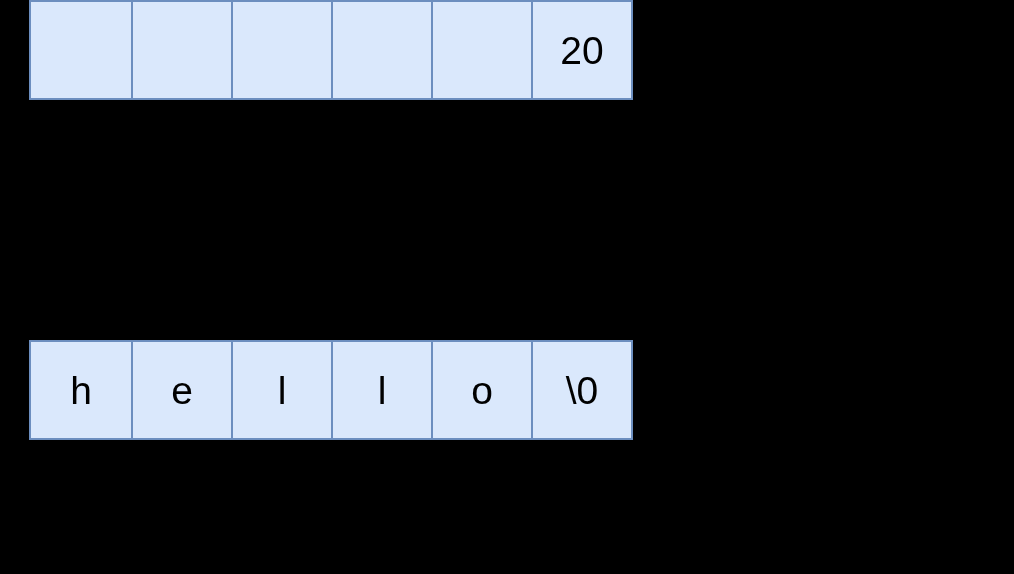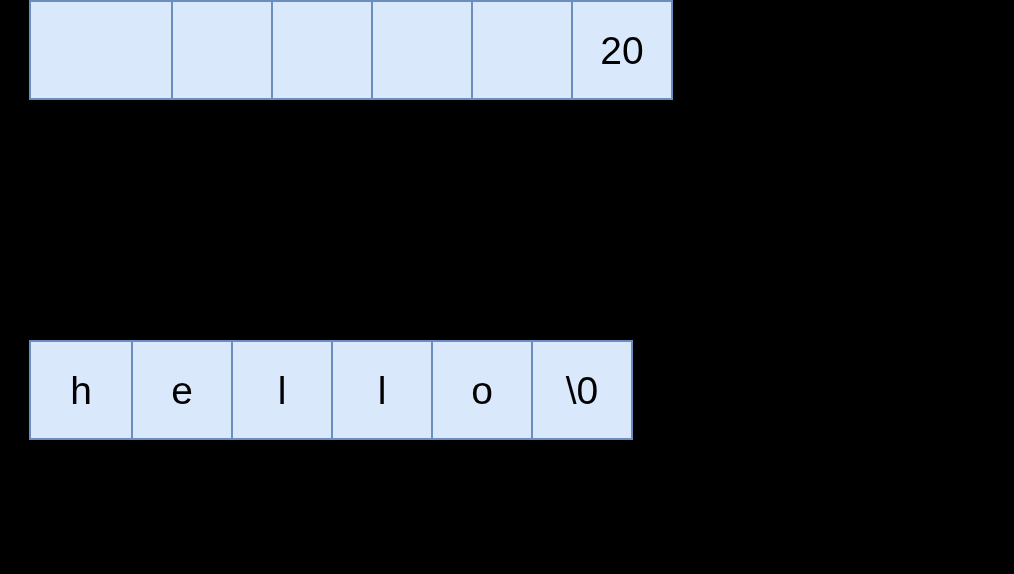--- a/index.html
+++ b/index.html
@@ -32,21 +32,20 @@
     line-height: 1;
     color: #000000;
     user-select: none;
   }
   .array-cell + .array-cell {
     border-left: 2px solid #6c8ebf;
   }
   #top-array {
     left: 29px;
     top: 0px;
-    padding-left: 40px;
   }
   #bottom-array {
     left: 29px;
     top: 340px;
   }
 </style>
 </head>
 <body>
 
 <div class="array-row" id="top-array">

